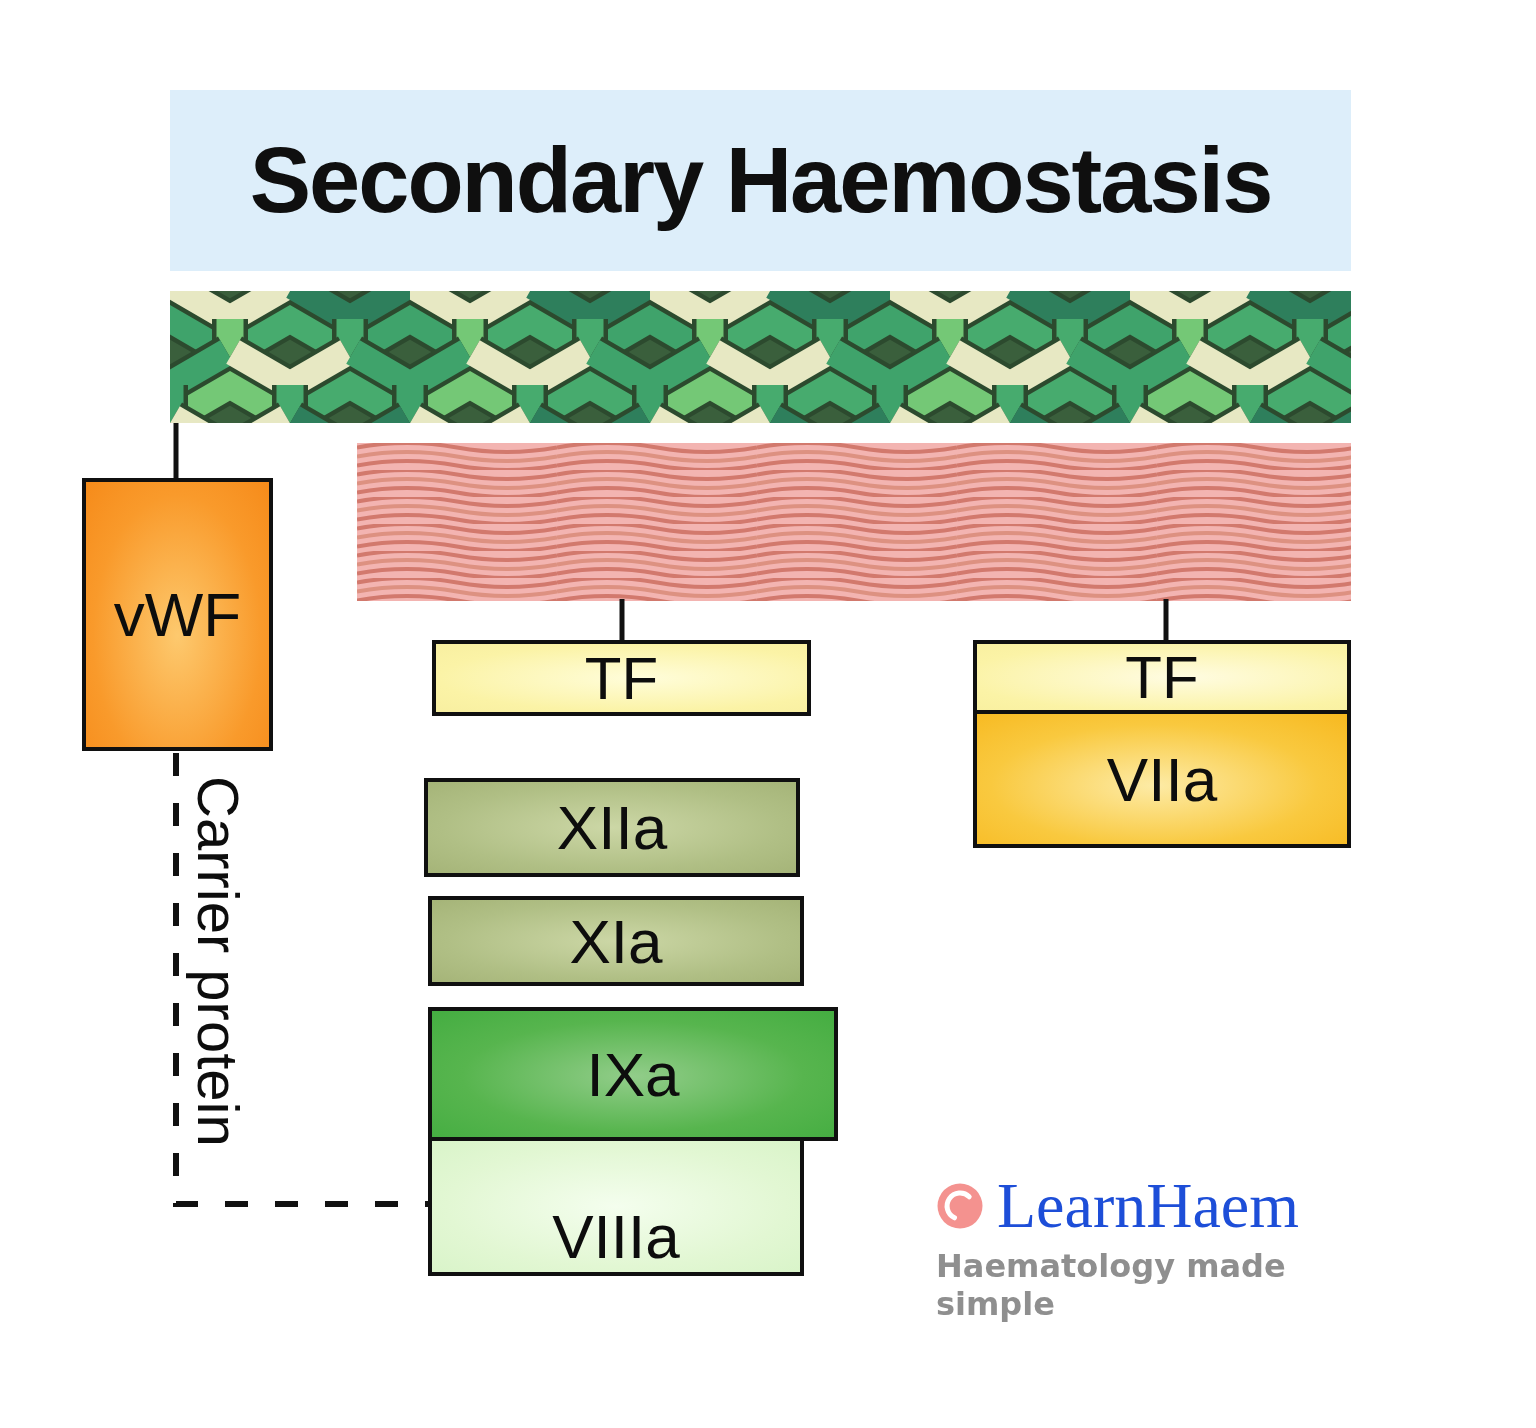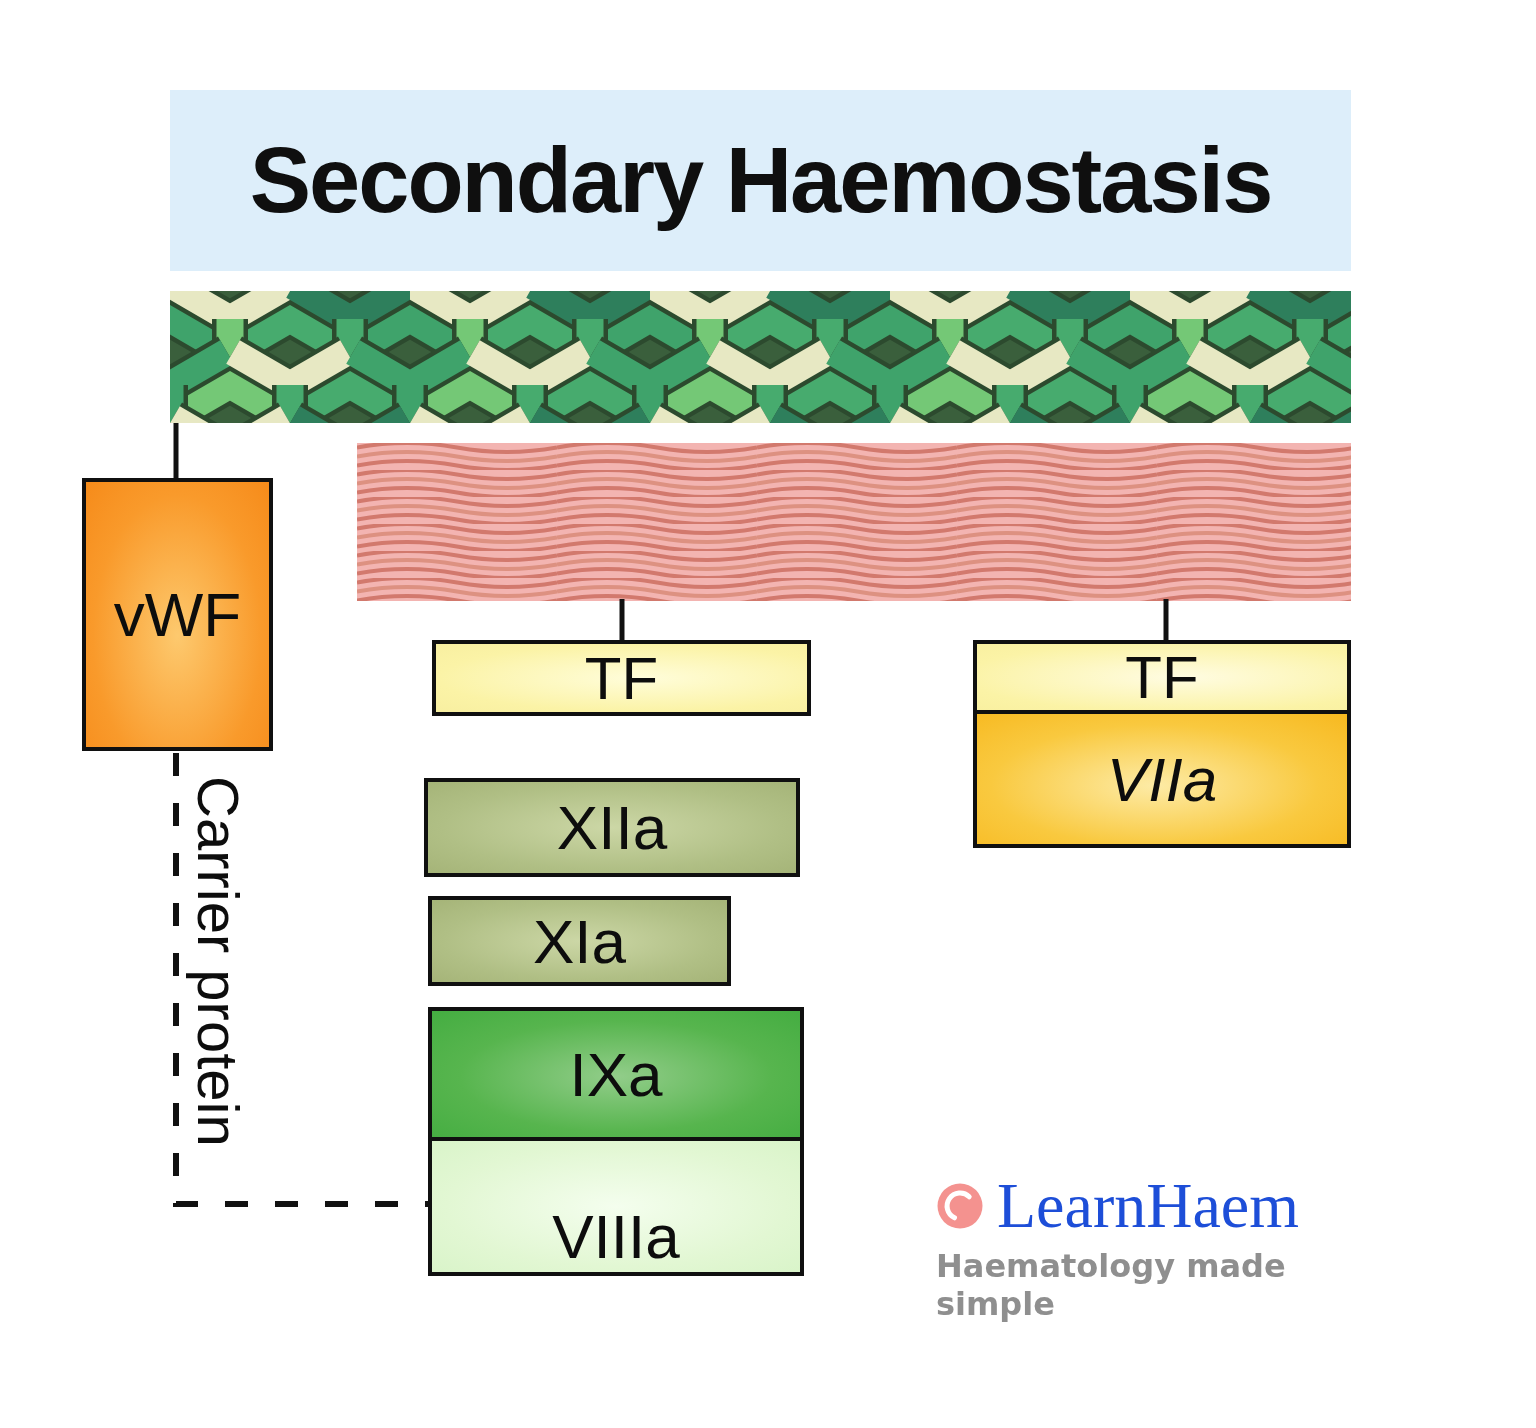--- a/index.html
+++ b/index.html
@@ -18,26 +18,26 @@
   .box{position:absolute;border:4px solid #101010;box-sizing:border-box;
        display:flex;align-items:center;justify-content:center;color:#0d0d0d;}
   .box span{font-size:62px;}
   .vwf{left:82px;top:478px;width:191px;height:273px;
        background:radial-gradient(ellipse at 50% 58%,#fdc96e 0%,#f99a2b 65%,#f68b1a 100%);}
   .tf-left{left:432px;top:640px;width:379px;height:76px;
        background:radial-gradient(ellipse at 55% 50%,#fffdda 0%,#fbf3a6 70%,#f8efa0 100%);}
   .tf-right{left:973px;top:640px;width:378px;height:74px;
        background:radial-gradient(ellipse at 55% 50%,#fffce2 0%,#fbf3a6 75%,#f9f0a0 100%);}
   .viia{left:973px;top:710px;width:378px;height:138px;
-       background:radial-gradient(ellipse at 48% 55%,#fdeba6 0%,#f9c93f 60%,#f7b920 100%);font-style:italic;}
+       background:radial-gradient(ellipse at 48% 55%,#fdeba6 0%,#f9c93f 60%,#f7b920 100%);}
   .xiia{left:424px;top:778px;width:376px;height:99px;
        background:radial-gradient(ellipse at 50% 50%,#ccd7a6 0%,#b0bf85 65%,#a5b478 100%);}
-  .xia{left:428px;top:896px;width:303px;height:90px;
+  .xia{left:428px;top:896px;width:376px;height:90px;
        background:radial-gradient(ellipse at 50% 50%,#ccd7a6 0%,#b0bf85 65%,#a5b478 100%);}
-  .ixa{left:428px;top:1007px;width:376px;height:134px;
+  .ixa{left:428px;top:1007px;width:410px;height:134px;
        background:radial-gradient(ellipse at 50% 52%,#92cd8a 0%,#57b54e 60%,#44ad41 100%);}
   .viiia{left:428px;top:1137px;width:376px;height:139px;
        background:radial-gradient(ellipse at 50% 50%,#f4feee 0%,#e2f7d3 65%,#d9f4c9 100%);align-items:flex-end;}
   .tf-left span,.tf-right span{font-size:60px;}
 
   .carrier{left:185px;top:776px;height:440px;writing-mode:vertical-rl;
            font-size:58px;color:#0d0d0d;white-space:nowrap;}
 
   .connectors{left:0;top:0;pointer-events:none;}
 

